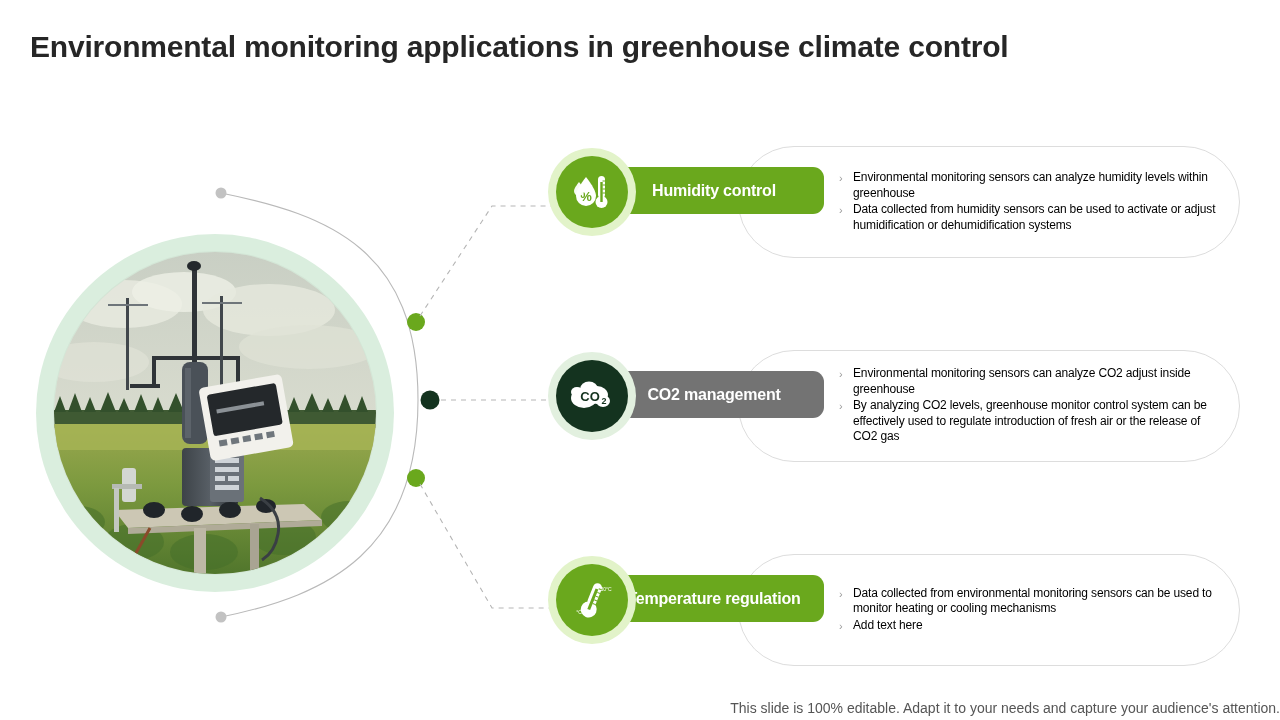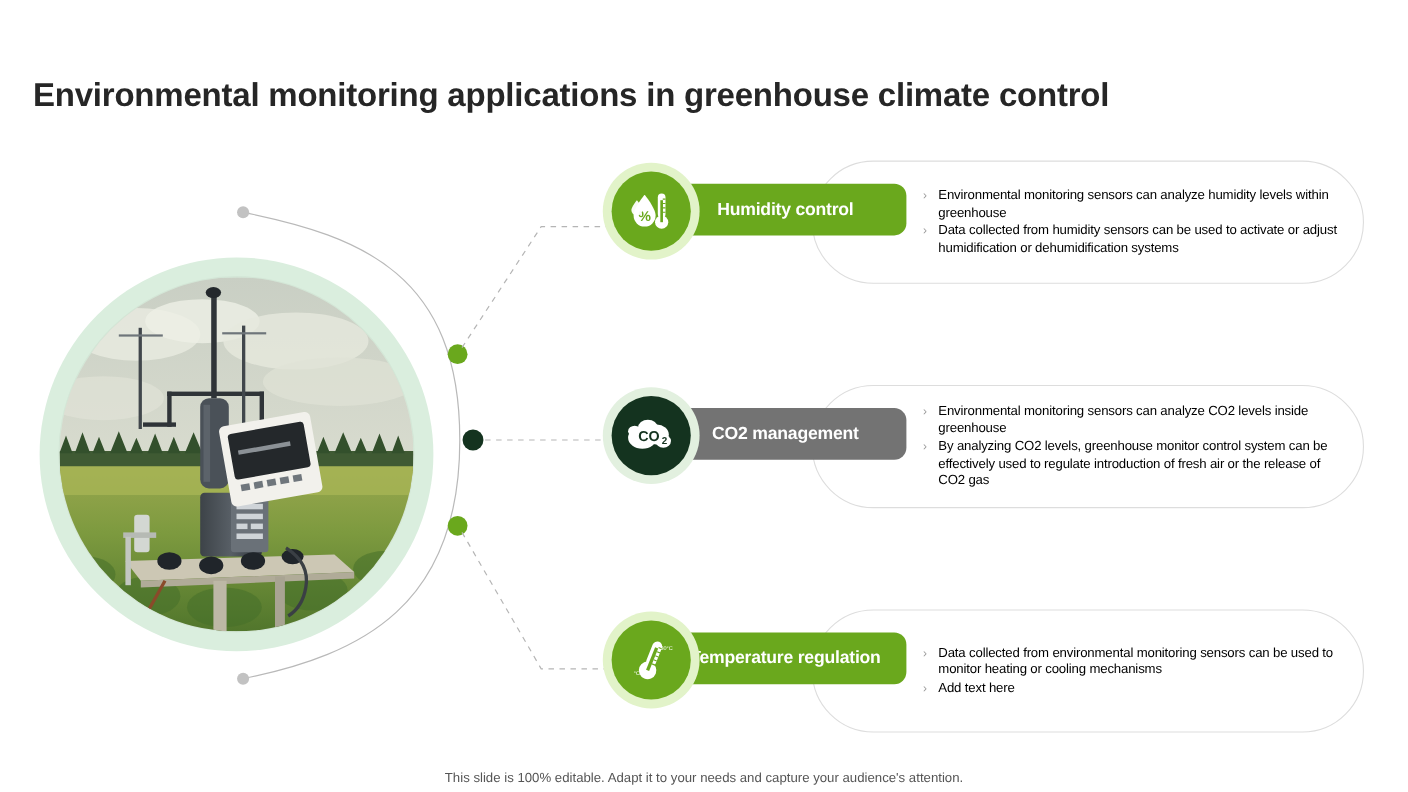--- a/index.html
+++ b/index.html
@@ -8,21 +8,21 @@
     background: #ffffff;
     font-family: "Liberation Sans", sans-serif;
     overflow: hidden;
   }
   .slide { position: relative; width: 1280px; height: 720px; background: #fff; }
 
   
   .title {
     position: absolute; left: 30px; top: 30px;
     font-size: 30px; font-weight: bold; color: #262626;
-    letter-spacing: -0.2px; white-space: nowrap; margin-top: 40px;
+    letter-spacing: -0.2px; white-space: nowrap;
   }
   .subtitle {
     position: absolute; left: 30px; top: 85px;
     font-size: 11.5px; color: #3d3d3d; letter-spacing: -0.1px;
     white-space: nowrap;
   }
 
   
   .photo-wrap {
     position: absolute; left: 36px; top: 234px;
@@ -88,21 +88,21 @@
     width: 220px; height: 47px; border-radius: 11px;
     display: flex; align-items: center; justify-content: center;
     color: #ffffff; font-size: 16px; font-weight: bold;
     letter-spacing: -0.2px; z-index: 2;
   }
   .pill.green  { background: #6aa81d; }
   .pill.dgreen { background: #737373; }
 
   .footer {
     position: absolute; left: 0; right: 0; top: 700px;
-    text-align: center; font-size: 12px; color: #555555;
+    text-align: right; font-size: 14px; color: #555555;
   }
 </style>
 </head>
 <body>
 
 <div class="slide">
 
   <div class="title">Environmental monitoring applications in greenhouse climate control</div>
 
   <div class="photo-wrap">
@@ -259,21 +259,21 @@
         </svg>
       </div>
     </div>
   </div>
 
   <div class="row row-2">
     <div class="card">
       <div class="bullets">
         <div class="bullet">
           <span class="bullet-mark">›</span>
-          <span class="bullet-text">Environmental  monitoring  sensors can analyze CO2 levels inside greenhouse</span>
+          <span class="bullet-text">Environmental  monitoring  sensors can analyze CO2 adjust inside greenhouse</span>
         </div>
         <div class="bullet">
           <span class="bullet-mark">›</span>
           <span class="bullet-text">By analyzing CO2 levels, greenhouse  monitor control system can be effectively  used to regulate introduction  of fresh air or the release of CO2 gas</span>
         </div>
       </div>
     </div>
     <div class="pill dgreen">CO2 management</div>
     <div class="badge badge-2">
       <div class="badge-inner dgreen">

